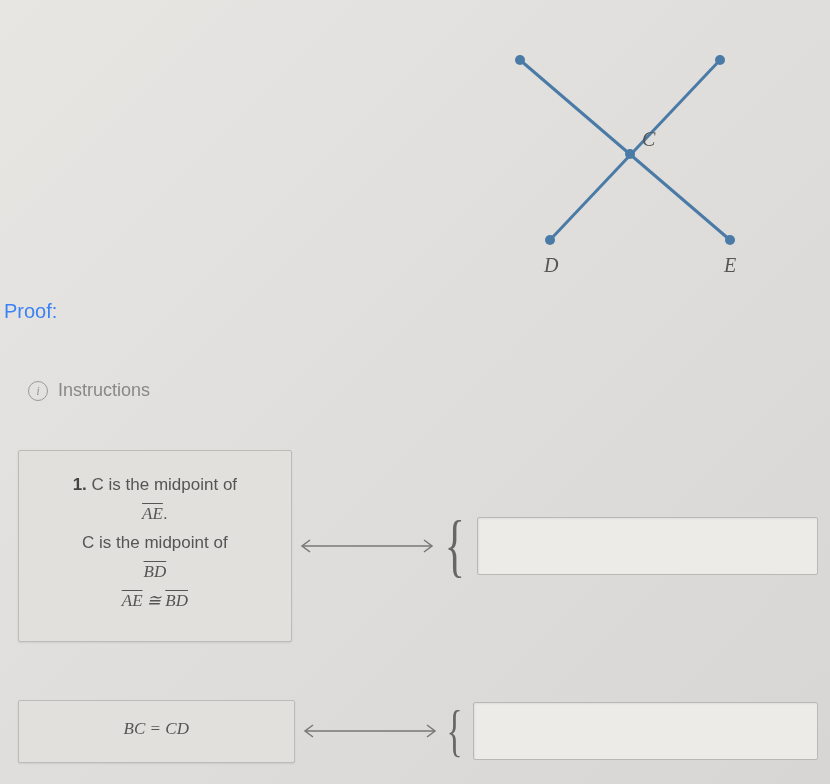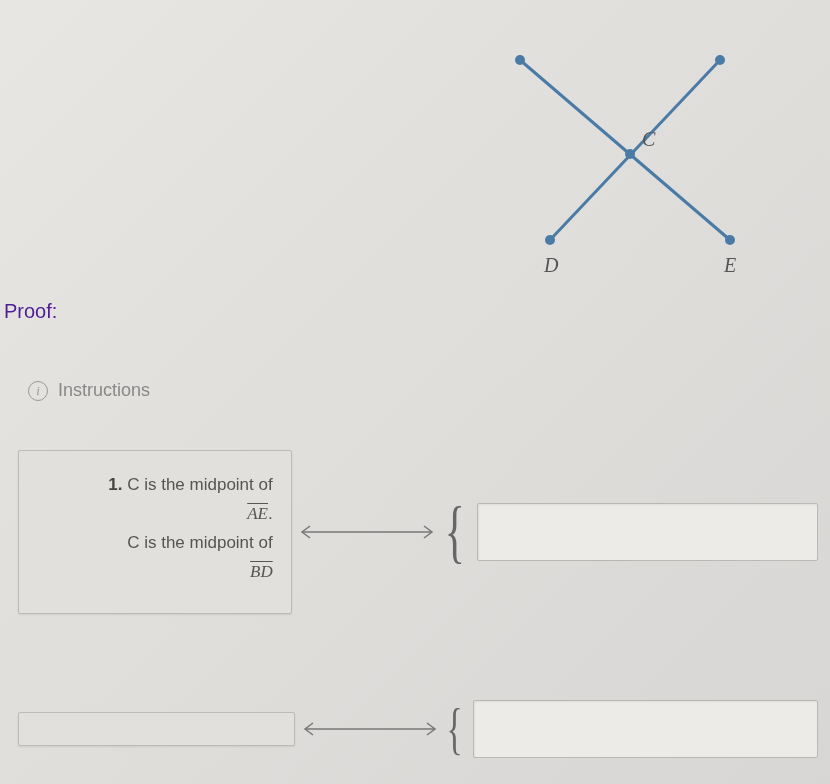--- a/index.html
+++ b/index.html
@@ -21,21 +21,21 @@
       top: 40px;
       left: 450px;
       width: 340px;
       height: 260px;
     }
     .proof-label {
       position: absolute;
       top: 300px;
       left: 4px;
       font-size: 20px;
-      color: #4c1d95;
+      color: #3b82f6;
       font-weight: 500;
     }
     .instructions-row {
       position: absolute;
       top: 380px;
       left: 28px;
       display: flex;
       align-items: center;
       gap: 10px;
       color: #888;
@@ -62,21 +62,21 @@
     }
     .row1 { top: 450px; left: 18px; }
     .row2 { top: 700px; left: 18px; }
     .statement-card {
       background: #e2e0dc;
       border: 1px solid #bdbbb7;
       border-radius: 2px;
       box-shadow: 0 1px 2px rgba(0,0,0,0.08);
       padding: 20px 18px 26px 18px;
       width: 288px;
-      text-align: right;
+      text-align: center;
       color: #555;
       font-size: 17px;
       line-height: 1.7;
     }
     .statement-card .num {
       font-weight: bold;
       color: #444;
     }
     .overline {
       text-decoration: overline;
@@ -159,34 +159,40 @@
 
 <div class="proof-row row1">
   <div class="statement-card">
     <div>
       <span class="num">1.</span>
       <span>C is the midpoint of</span>
     </div>
     <div><span class="overline">AE</span><span>.</span></div>
     <div>C is the midpoint of</div>
     <div><span class="overline">BD</span></div>
+    <div>
+      <span class="overline">AE</span><span class="mathit"> ≅ </span><span class="overline">BD</span>
+    </div>
   </div>
   <div class="connector">
     <svg width="150" height="20">
       <line x1="10" y1="10" x2="140" y2="10" class="arrow-line"></line>
       <polyline points="18,4 10,10 18,16" class="arrow-line"></polyline>
       <polyline points="132,4 140,10 132,16" class="arrow-line"></polyline>
     </svg>
   </div>
   <span class="brace">{</span>
   <input class="reason-input" type="text" value="" style="">
 </div>
 
 <div class="proof-row row2">
   <div class="statement-card">
+    <div>
+      <span class="mathit">BC</span><span class="mathit"> = </span><span class="mathit">CD</span>
+    </div>
   </div>
   <div class="connector">
     <svg width="150" height="20">
       <line x1="10" y1="10" x2="140" y2="10" class="arrow-line"></line>
       <polyline points="18,4 10,10 18,16" class="arrow-line"></polyline>
       <polyline points="132,4 140,10 132,16" class="arrow-line"></polyline>
     </svg>
   </div>
   <span class="brace small">{</span>
   <input class="reason-input" type="text" value="" style="">

